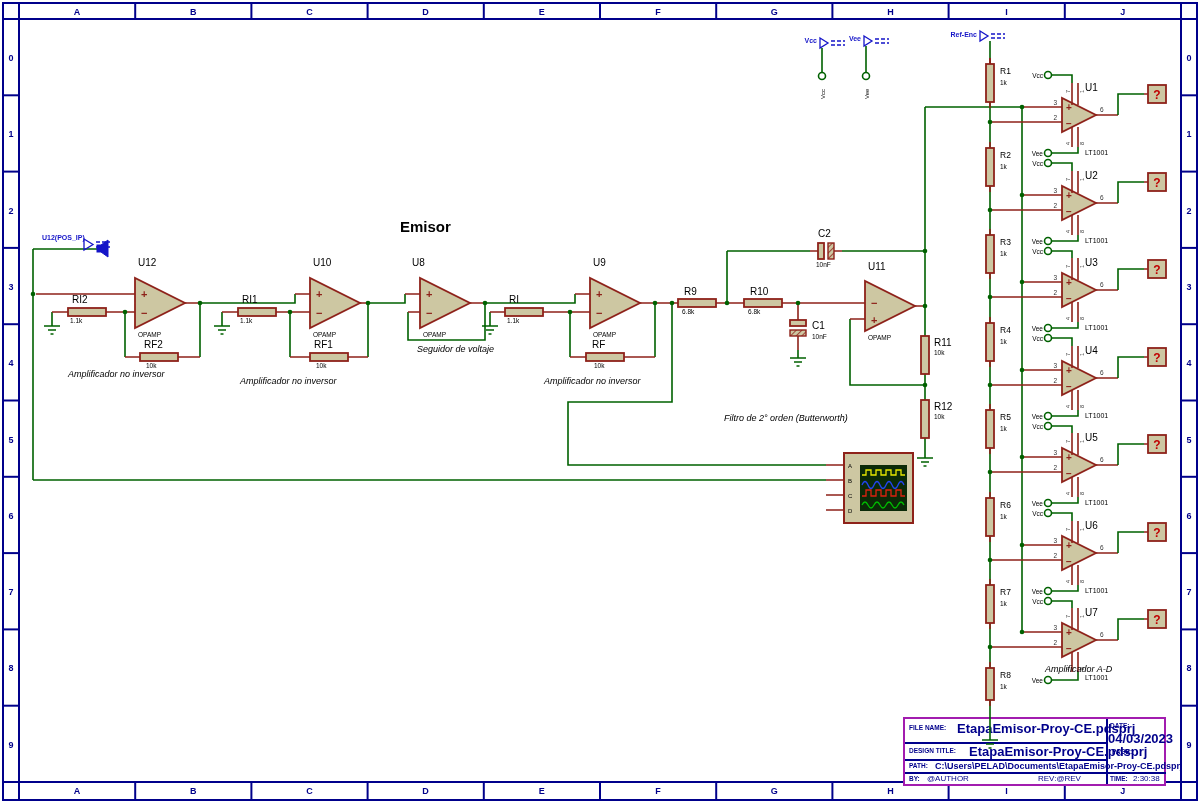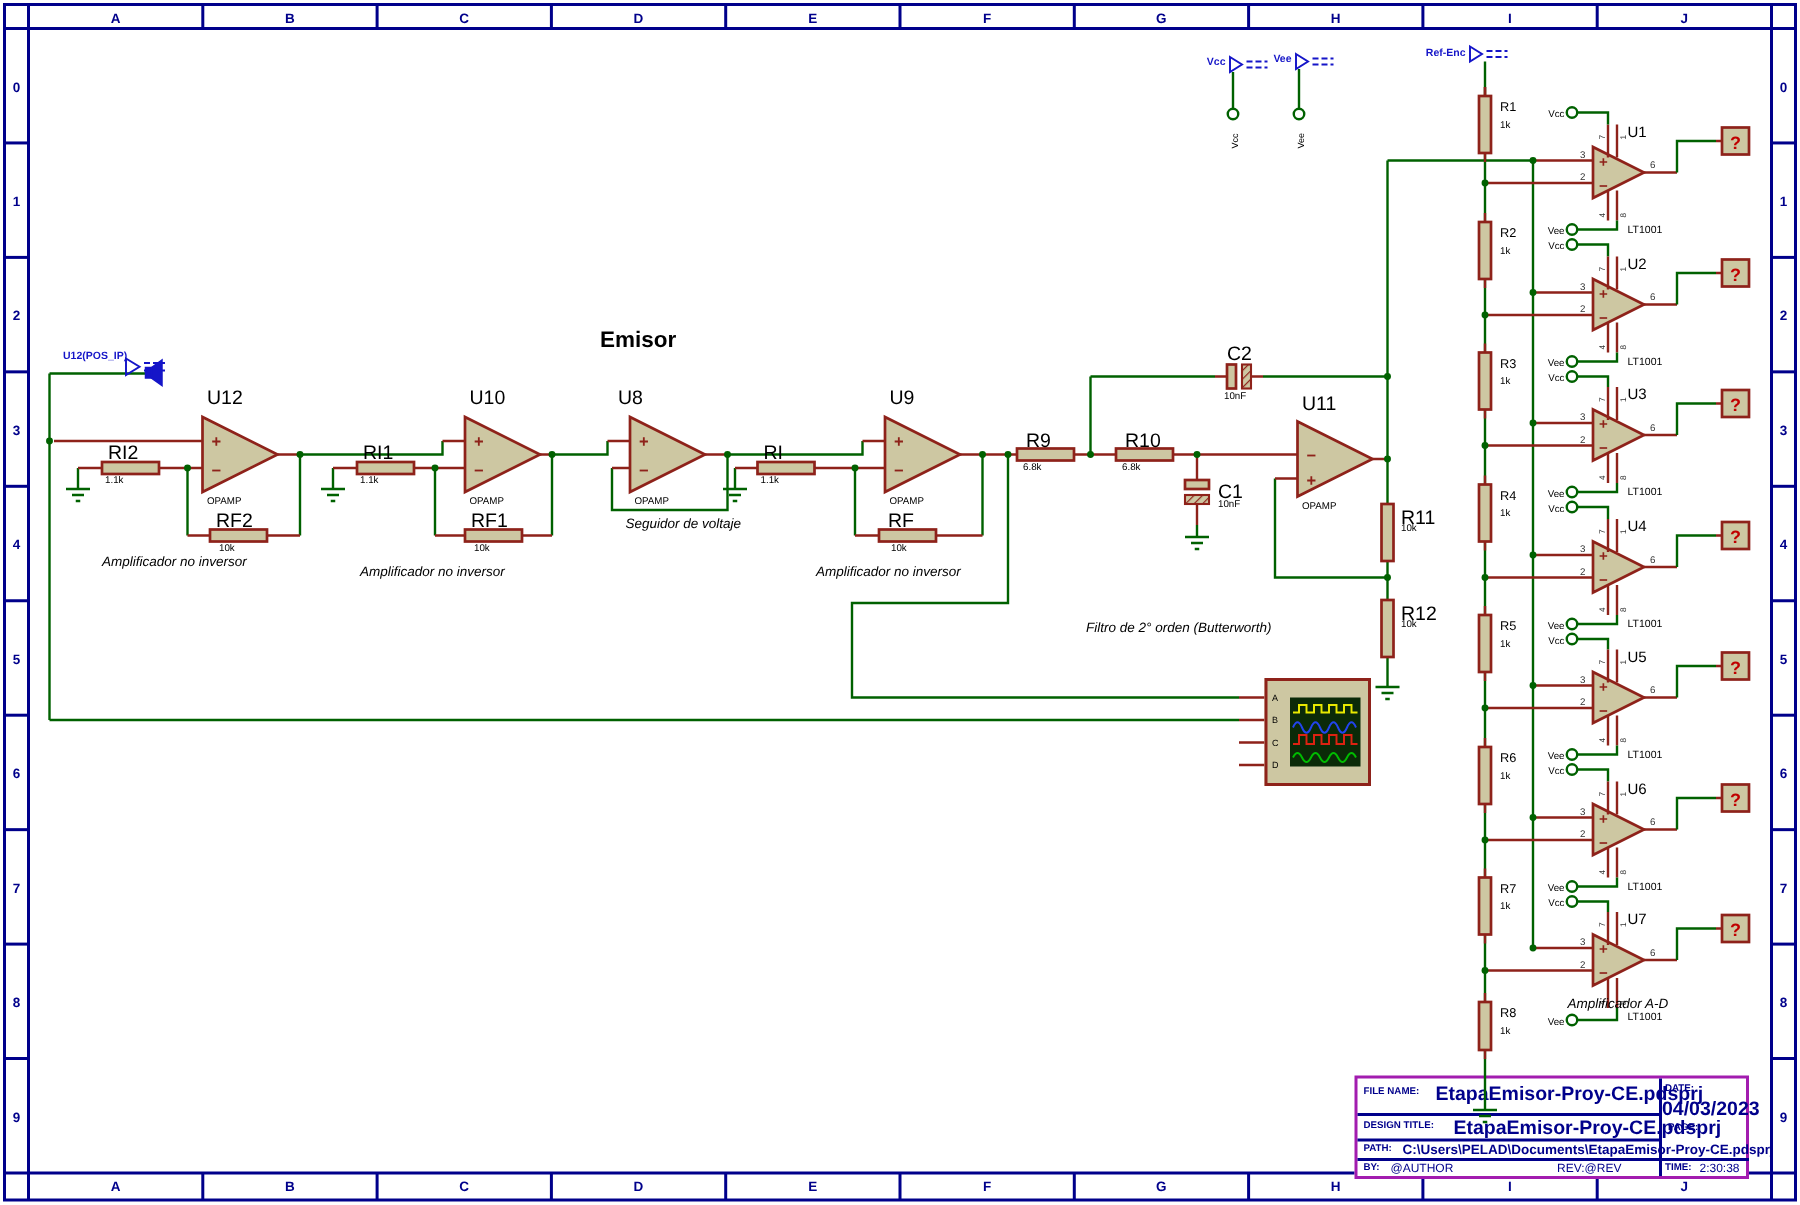--- a/index.html
+++ b/index.html
@@ -11,21 +11,21 @@
           border:2px solid #a21caf;z-index:1;background:#fff;color:#00008B;}
   #tblock .hl{position:absolute;background:#00008B;}
   #tblock span{position:absolute;white-space:nowrap;}
   .tb-lab{font-size:6.5px;font-weight:bold;}
   .tb-big{font-size:13px;font-weight:bold;}
   .tb-med{font-size:9px;font-weight:bold;}
   .tb-sm{font-size:8px;font-weight:normal;}
   #mainSvg{z-index:2;}
   #labels{position:absolute;left:0;top:0;width:1200px;height:803px;z-index:3;pointer-events:none;}
   #labels span{position:absolute;white-space:nowrap;color:#000;}
-  .ref{font-size:13px;}
+  .ref{font-size:10px;}
   .val{font-size:6.5px;}
   .sub{font-size:6.5px;color:#222;}
   .cap{font-size:9px;font-style:italic;}
   .blue{color:#1515C8 !important;font-weight:bold;font-size:7px;}
   .title{font-size:15px;font-weight:bold;}
   .w{stroke:#006100;stroke-width:1.6;fill:none;}
   .p{stroke:#8E221A;stroke-width:1.6;fill:none;}
   .cmp{fill:#CDC7A2;stroke:#8E221A;stroke-width:1.8;}
   .nvy{stroke:#00008B;stroke-width:2;fill:none;}
   .flag{stroke:#1515C8;stroke-width:1.3;fill:none;}

